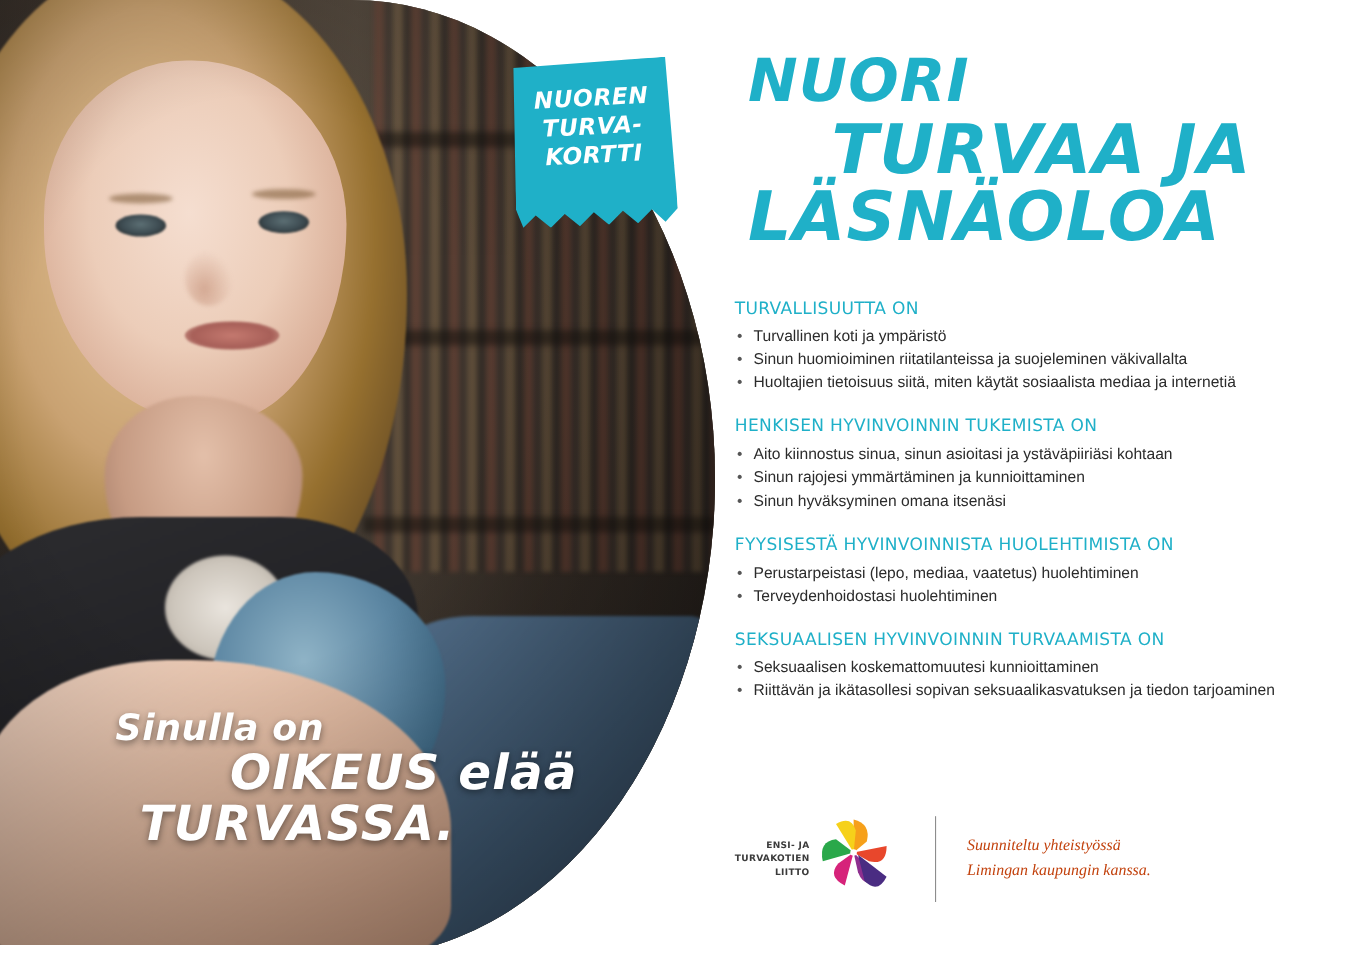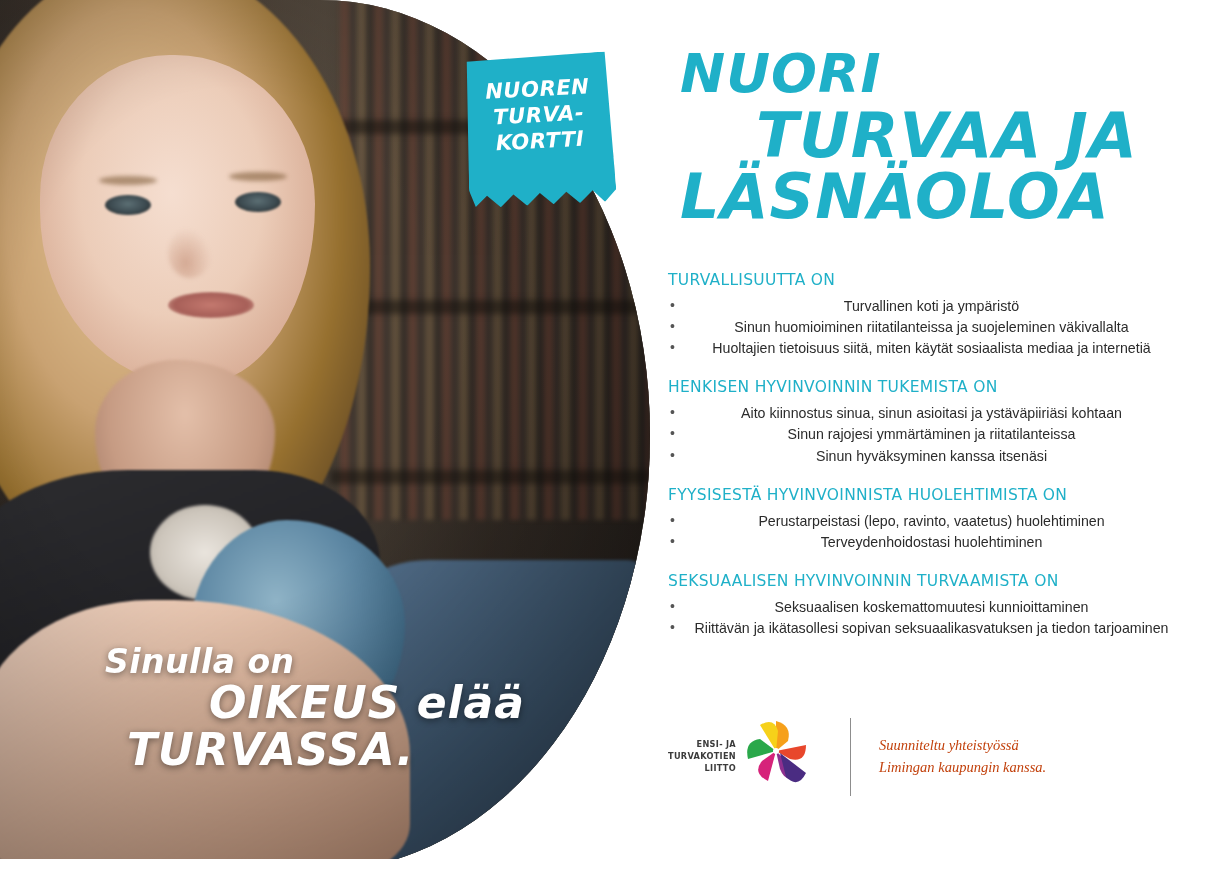--- a/index.html
+++ b/index.html
@@ -253,21 +253,21 @@
   .sections { margin-top: 44px; width: 510px; }
   .section { margin-bottom: 20px; }
   .section-title {
     color: #1fb0c8;
     font-family: "DejaVu Sans", sans-serif;
     font-weight: normal;
     font-size: 15.5px;
     letter-spacing: 0.3px;
     margin-bottom: 7px;
   }
-  .bullets { list-style: none; margin: 0; padding: 0; text-align: center; }
+  .bullets { list-style: none; margin: 0; padding: 0; }
   .bullets li {
     position: relative;
     padding-left: 17px;
     color: #2b2b2b;
     font-size: 14.2px;
     line-height: 1.42;
     margin-bottom: 1px;
   }
   .bullets li::before {
     content: "\2022";
@@ -275,21 +275,21 @@
     left: 2px;
     top: 0;
     color: #555;
     font-size: 14px;
   }
 
   
   .footer {
     position: absolute;
     left: 0;
-    top: 718px;
+    top: 742px;
     width: 552px;
     display: flex;
     align-items: center;
   }
   .org-logo {
     display: flex;
     align-items: center;
     gap: 8px;
     width: 150px;
   }
@@ -376,29 +376,29 @@
         <li>Turvallinen koti ja ympäristö</li>
         <li>Sinun huomioiminen riitatilanteissa ja suojeleminen väkivallalta</li>
         <li>Huoltajien tietoisuus siitä, miten käytät sosiaalista mediaa ja internetiä</li>
       </ul>
     </div>
 
     <div class="section">
       <div class="section-title">HENKISEN HYVINVOINNIN TUKEMISTA ON</div>
       <ul class="bullets">
         <li>Aito kiinnostus sinua, sinun asioitasi ja ystäväpiiriäsi kohtaan</li>
-        <li>Sinun rajojesi ymmärtäminen ja riitatilanteissa</li>
-        <li>Sinun hyväksyminen kanssa itsenäsi</li>
+        <li>Sinun rajojesi ymmärtäminen ja kunnioittaminen</li>
+        <li>Sinun hyväksyminen omana itsenäsi</li>
       </ul>
     </div>
 
     <div class="section">
       <div class="section-title">FYYSISESTÄ HYVINVOINNISTA HUOLEHTIMISTA ON</div>
       <ul class="bullets">
-        <li>Perustarpeistasi (lepo, ravinto, vaatetus) huolehtiminen</li>
+        <li>Perustarpeistasi (lepo, mediaa, vaatetus) huolehtiminen</li>
         <li>Terveydenhoidostasi huolehtiminen</li>
       </ul>
     </div>
 
     <div class="section">
       <div class="section-title">SEKSUAALISEN HYVINVOINNIN TURVAAMISTA ON</div>
       <ul class="bullets">
         <li>Seksuaalisen koskemattomuutesi kunnioittaminen</li>
         <li>Riittävän ja ikätasollesi sopivan seksuaalikasvatuksen ja tiedon tarjoaminen</li>
       </ul>

